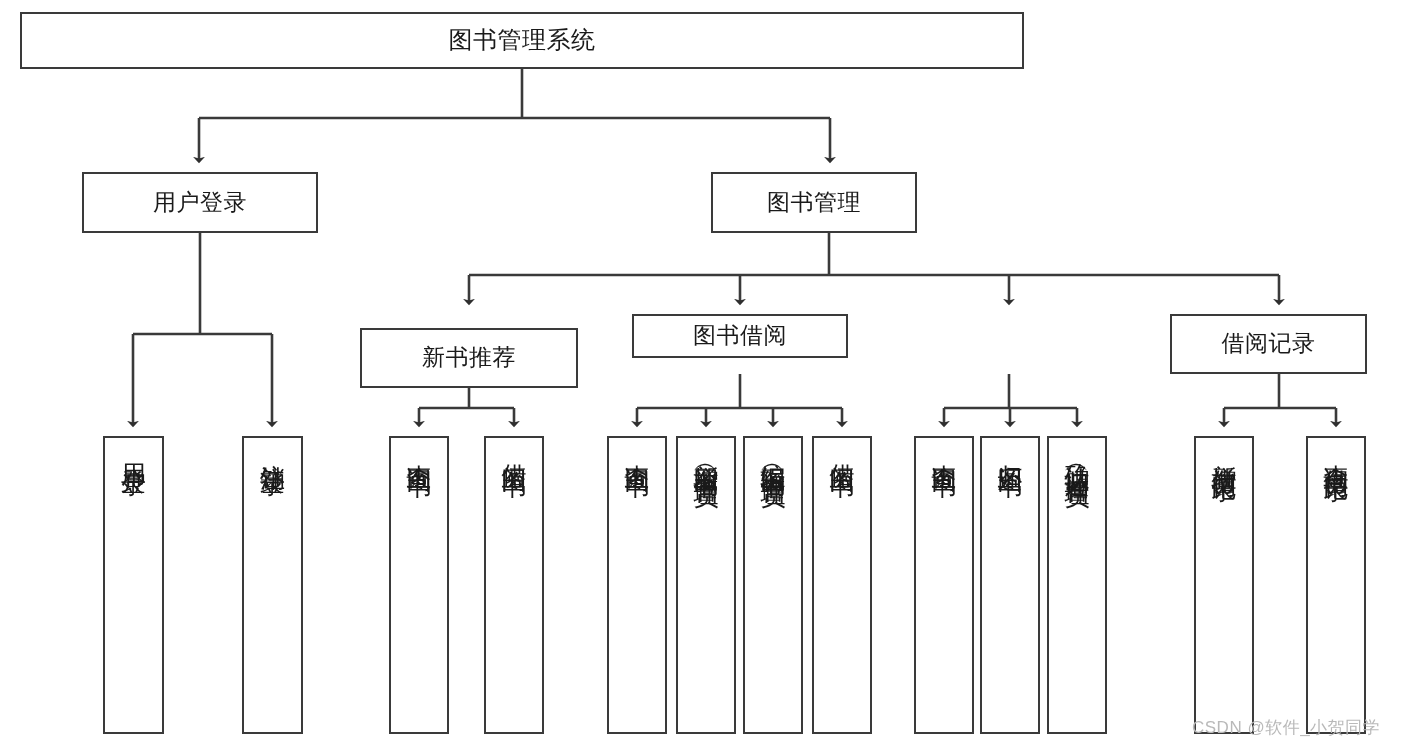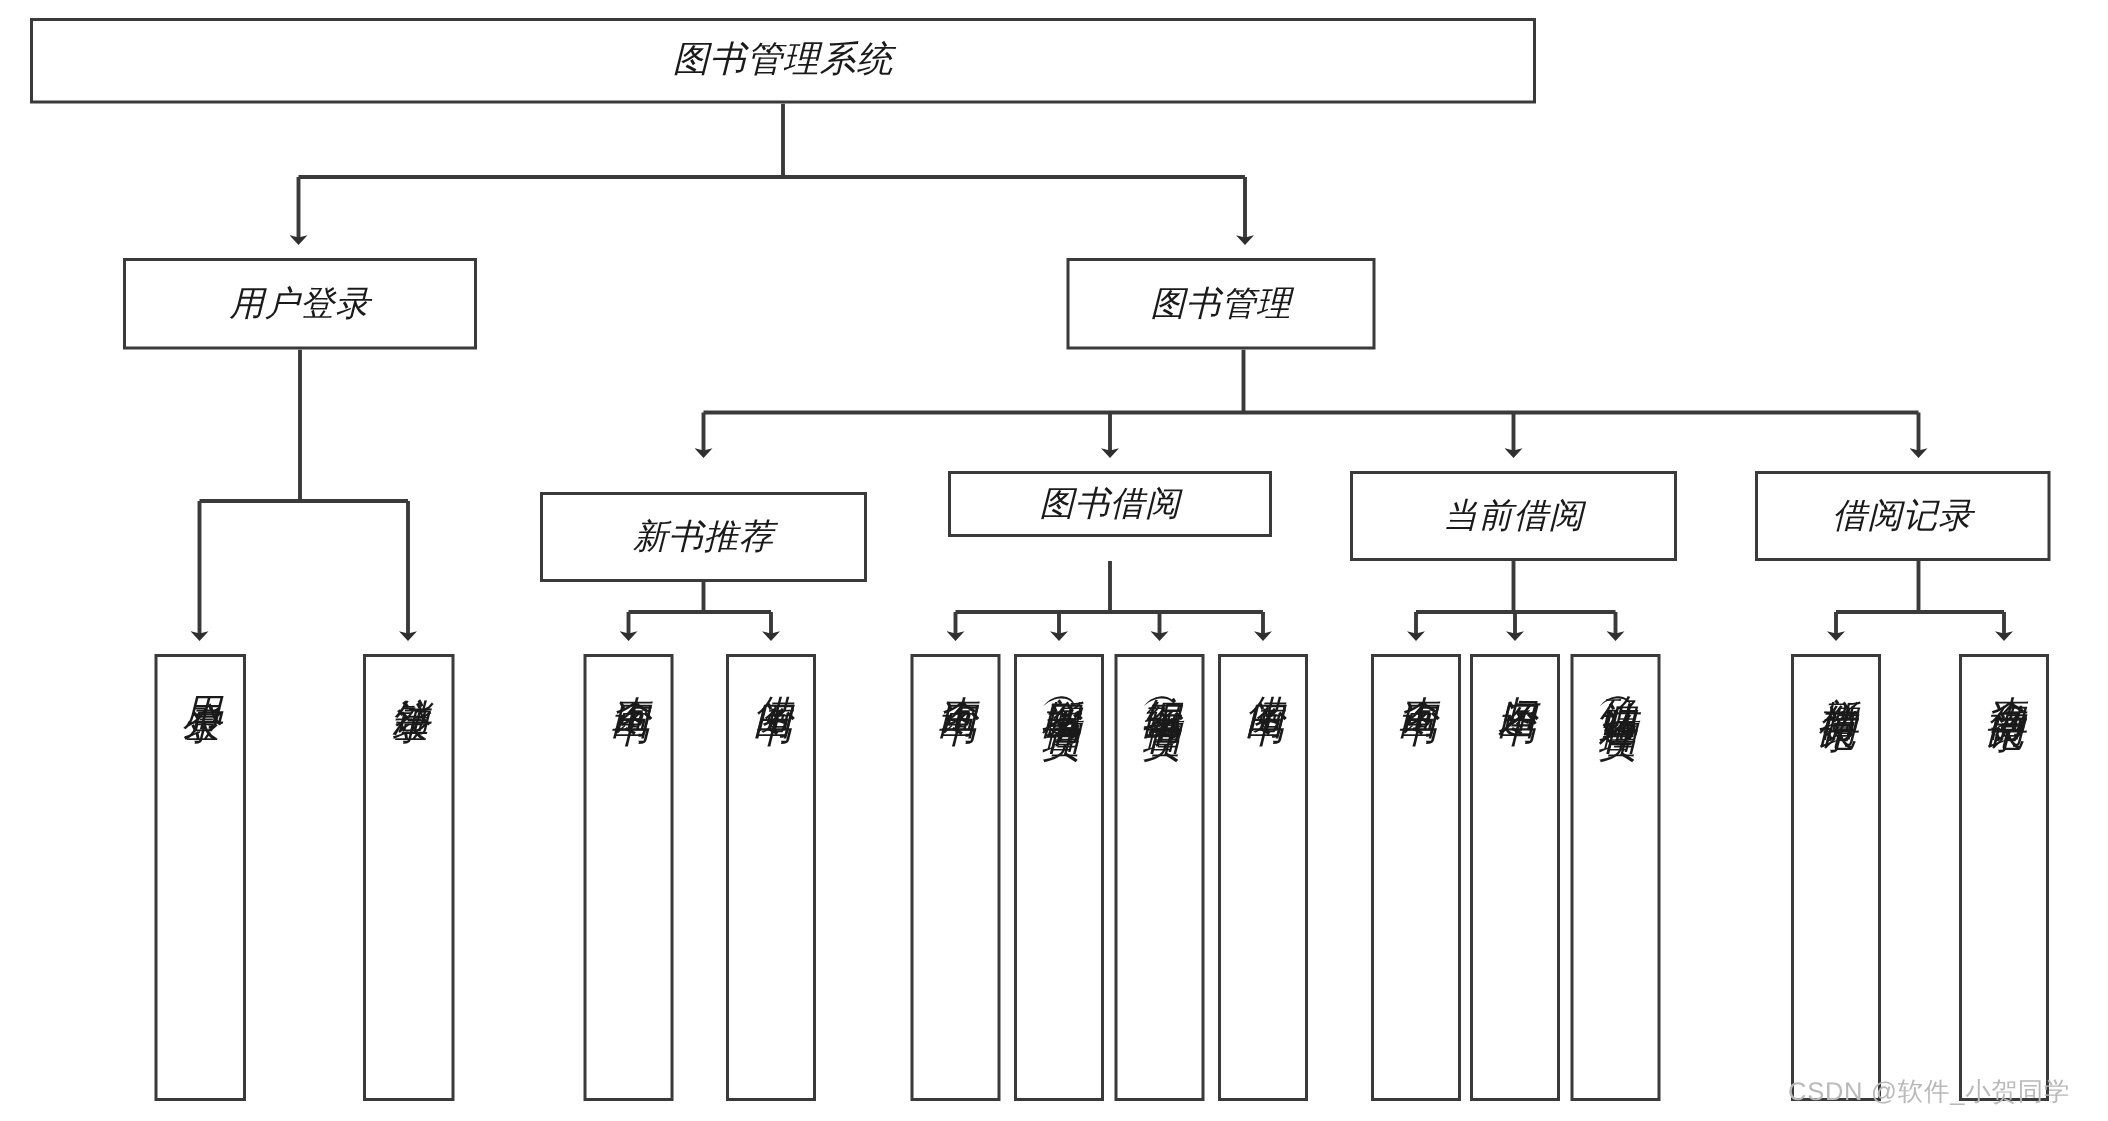--- a/index.html
+++ b/index.html
@@ -27,21 +27,20 @@
   }
   .node {
     position: absolute;
     box-sizing: border-box;
     background: #ffffff;
     border: 2.5px solid #3a3a3a;
     display: flex;
     align-items: center;
     justify-content: center;
     color: #1a1a1a;
-    font-style: italic;
   }
   .node .label {
     display: block;
     text-align: center;
     line-height: 1.18;
     letter-spacing: 0.5px;
   }
   .node.horiz .label {
     writing-mode: horizontal-tb;
     font-size: 23px;
@@ -131,23 +130,20 @@
   <div class="node horiz" style="left: 711px; top: 172px; width: 206px; height: 61px;">
     <span class="label">图书管理</span>
   </div>
 
   <div class="node horiz" style="left: 360px; top: 328px; width: 218px; height: 60px; justify-content: center;">
     <span class="label">新书推荐</span>
   </div>
   <div class="node horiz" style="left: 632px; top: 314px; width: 216px; height: 44px;">
     <span class="label">图书借阅</span>
   </div>
-  <div class="node horiz" style="left: 900px; top: 314px; width: 218px; height: 60px;">
-    <span class="label">当前借阅</span>
-  </div>
   <div class="node horiz" style="left: 1170px; top: 314px; width: 197px; height: 60px;">
     <span class="label">借阅记录</span>
   </div>
 
   <div class="node vert" style="left: 103px; top: 436px; width: 61px; height: 298px;">
     <span class="label">用户登录</span>
   </div>
   <div class="node vert" style="left: 242px; top: 436px; width: 61px; height: 298px;">
     <span class="label">注销登录</span>
   </div>

